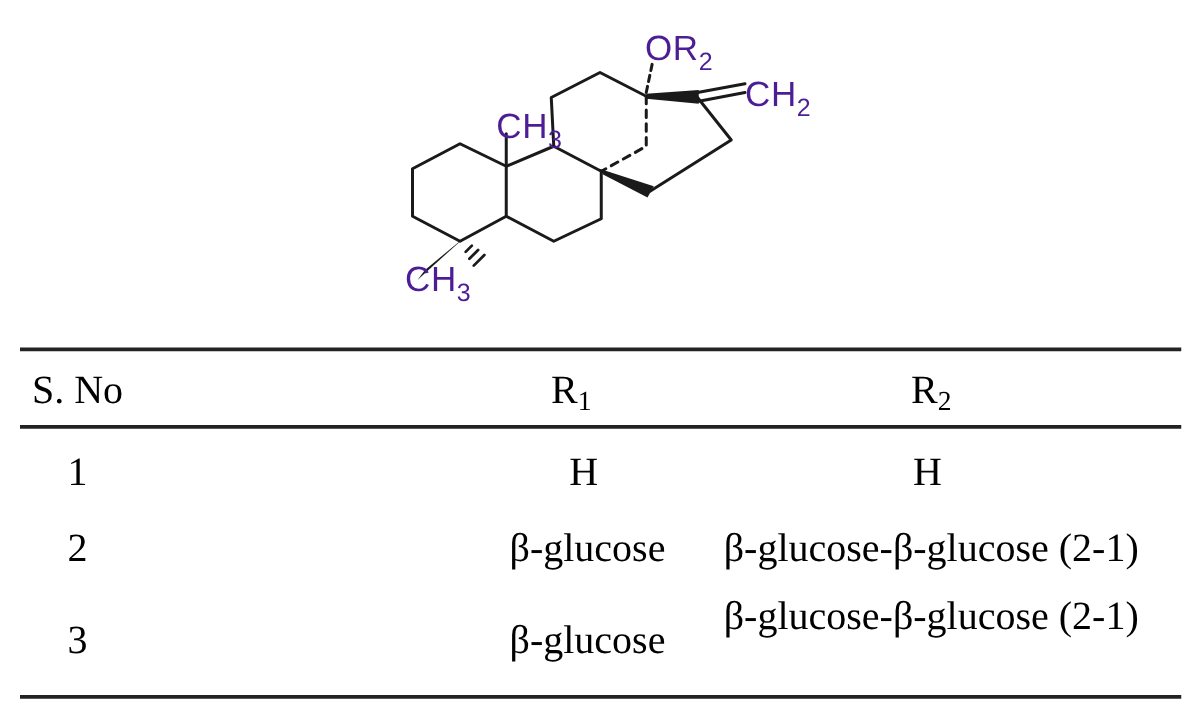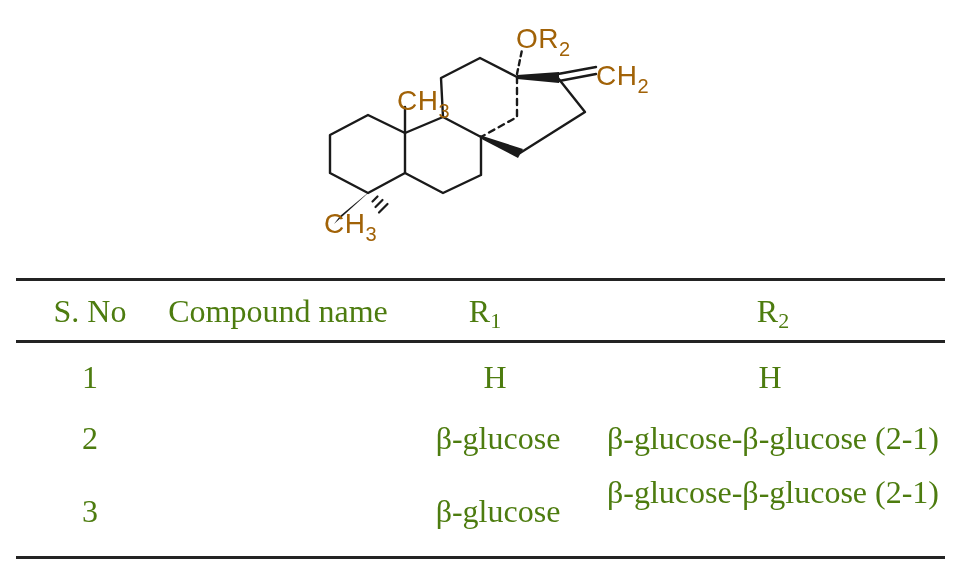--- a/index.html
+++ b/index.html
@@ -4,28 +4,28 @@
 <style>
   html,body{margin:0;padding:0;background:#ffffff;}
   .page{
     position:relative;width:956px;height:575px;background:#ffffff;
     font-family:"Liberation Serif","DejaVu Serif",serif;color:#1a1a1a;overflow:hidden;
   }
   
   .structure-svg{position:absolute;left:0;top:0;}
   .slabel{
     position:absolute;font-family:"Liberation Sans","DejaVu Sans",sans-serif;
-    font-size:28px;line-height:28px;white-space:nowrap;color:#a16207;letter-spacing:0.5px;
+    font-size:28px;line-height:28px;white-space:nowrap;color:#4c1d95;letter-spacing:0.5px;
   }
   .slabel sub{font-size:20px;line-height:0;vertical-align:-8px;letter-spacing:0;}
   
   .rule{position:absolute;left:16px;width:929px;height:3px;background:#232323;}
   .tcell{
     position:absolute;transform:translateX(-50%);
-    font-size:32px;line-height:38px;white-space:nowrap;text-align:right;color:#4d7c0f;margin-left:28px;
+    font-size:32px;line-height:38px;white-space:nowrap;text-align:right;color:#000000;
   }
   .tcell sub{font-size:22px;line-height:0;vertical-align:-6px;}
   .r2-multiline{line-height:39px;}
 </style>
 </head>
 <body>
 
 <div class="page">
 
   <svg class="structure-svg" width="956" height="270" viewBox="0 0 956 270" xmlns="http://www.w3.org/2000/svg">
@@ -70,21 +70,20 @@
   <span class="slabel" style="left:397px;top:87px;"><span>CH</span><sub>3</sub></span>
 
   <span class="slabel" style="left:324px;top:210px;"><span>CH</span><sub>3</sub></span>
 
 
   <div class="rule" style="top:278px;"></div>
   <div class="rule" style="top:340px;"></div>
   <div class="rule" style="top:556px;"></div>
 
   <div class="tcell" style="left:62px;top:292px;">S. No</div>
-  <div class="tcell" style="left:250px;top:292px;">Compound name</div>
   <div class="tcell" style="left:457px;top:292px;"><span>R</span><sub>1</sub></div>
   <div class="tcell" style="left:745px;top:292px;"><span>R</span><sub>2</sub></div>
 
   <div class="tcell" style="left:62px;top:358px;">1</div>
   <div class="tcell" style="left:467px;top:358px;">H</div>
   <div class="tcell" style="left:742px;top:358px;">H</div>
 
   <div class="tcell" style="left:62px;top:419px;">2</div>
   <div class="tcell" style="left:470px;top:419px;">β-glucose</div>
   <div class="tcell" style="left:745px;top:419px;">β-glucose-β-glucose (2-1)</div>

